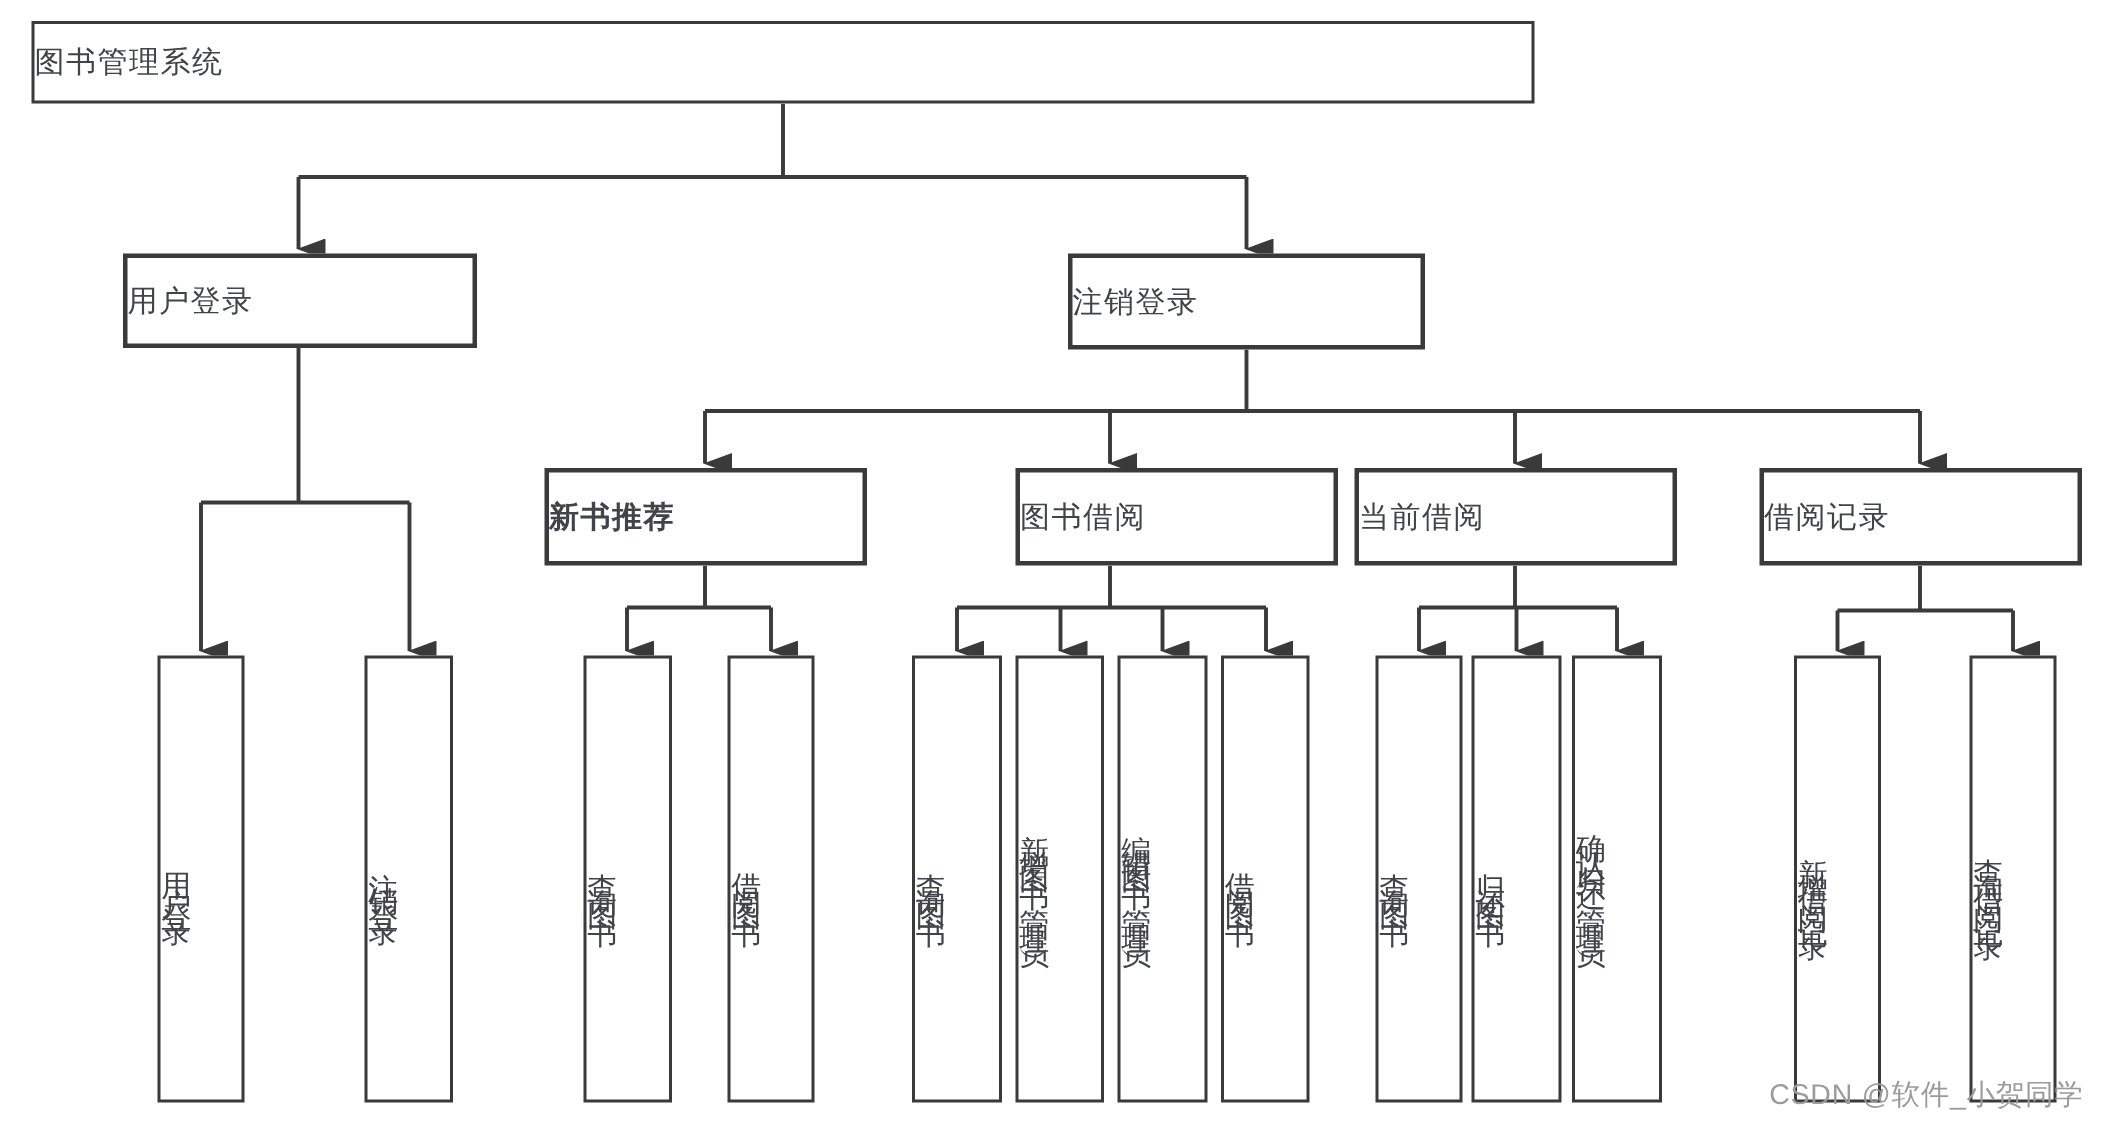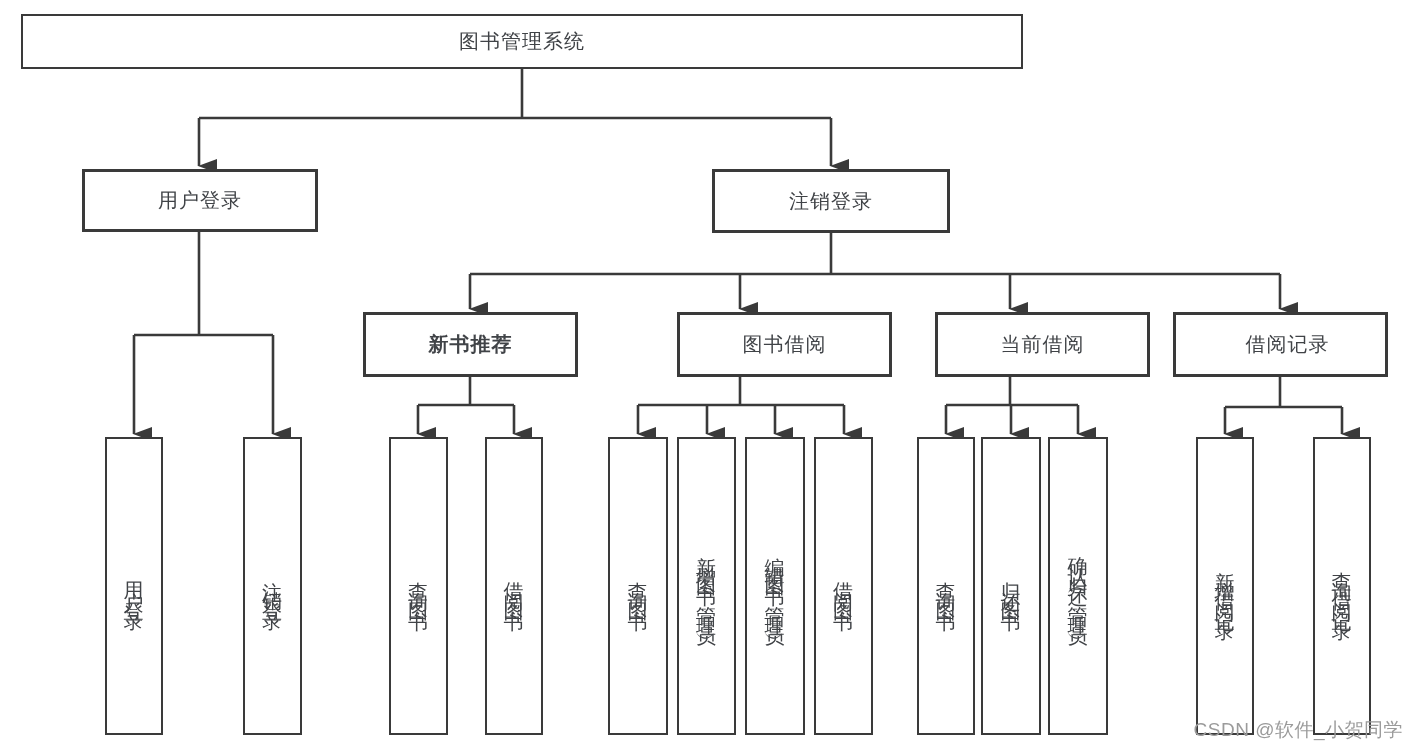--- a/index.html
+++ b/index.html
@@ -27,39 +27,38 @@
   }
   #wires .arrowhead { fill: var(--line, #3a3a3a); stroke: none; }
   .node {
     position: absolute;
     box-sizing: border-box;
     background: #ffffff;
     border: 3px solid var(--line, #3a3a3a);
     color: var(--text, #404347);
     display: flex;
     align-items: center;
-    justify-content: center;
     font-size: 20px;
     letter-spacing: 1px;
   }
   .node.root { border-width: 2px; }
   .node.vert {
     border-width: 2.5px;
     letter-spacing: 0;
   }
   .node.vert .vtext {
     writing-mode: vertical-rl;
     text-orientation: mixed;
     letter-spacing: 10px;
     line-height: 1;
     white-space: nowrap;
   }
   #watermark {
     position: absolute;
-    right: 2px;
+    right: 16px;
     bottom: 4px;
     font-size: 19px;
     color: var(--watermark, #9b9b9b);
     letter-spacing: 0.5px;
     white-space: nowrap;
   }
 </style>
 </head>
 <body>
 
@@ -116,24 +115,24 @@
   <div class="node" style="left:712px; top:169px; width:238px; height:64px;">
     <span>注销登录</span>
   </div>
 
   <div class="node" style="left:363px; top:312px; width:215px; height:65px;font-weight:bold;">
     <span>新书推荐</span>
   </div>
   <div class="node" style="left:633px; top:312px; width:215px; height:65px;margin-left:44px;">
     <span>图书借阅</span>
   </div>
-  <div class="node" style="left:903px; top:312px; width:215px; height:65px;margin-left:32px;">
+  <div class="node" style="left:903px; top:312px; width:215px; height:65px;">
     <span>当前借阅</span>
   </div>
-  <div class="node" style="left:1173px; top:312px; width:215px; height:65px;padding-left:14px;">
+  <div class="node" style="left:1173px; top:312px; width:215px; height:65px;">
     <span>借阅记录</span>
   </div>
 
   <div class="node vert" style="left:105px; top:437px; width:58px; height:298px;">
     <span class="vtext">用户登录</span>
   </div>
   <div class="node vert" style="left:243px; top:437px; width:59px; height:298px;">
     <span class="vtext">注销登录</span>
   </div>
 

